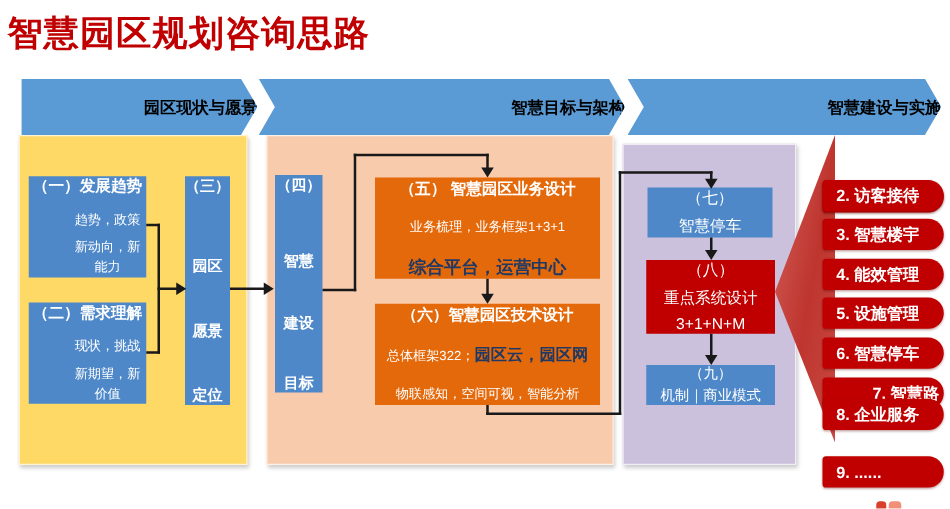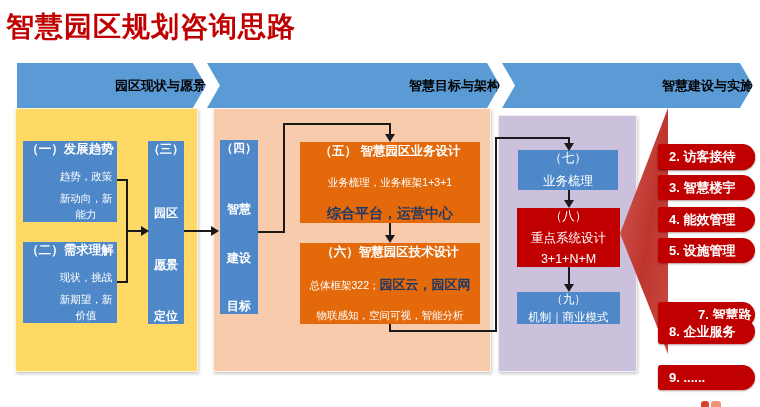--- a/index.html
+++ b/index.html
@@ -117,21 +117,21 @@
     <div class="navy-big">综合平台，运营中心</div>
   </div>
   <div class="bx orange b6">
     <div class="ob-t">（六）智慧园区技术设计</div>
     <div class="ob-s"><span>总体框架322；</span><span class="navy-inline">园区云，园区网</span></div>
     <div class="ob-s">物联感知，空间可视，智能分析</div>
   </div>
 
   <div class="bx blue b7">
     <div>（七）</div>
-    <div>业务梳理</div>
+    <div>智慧停车</div>
   </div>
   <div class="bx redbox b8">
     <div>（八）</div>
     <div>重点系统设计</div>
     <div>3+1+N+M</div>
   </div>
   <div class="bx blue b9">
     <div>（九）</div>
     <div>机制｜商业模式</div>
   </div>
@@ -166,20 +166,21 @@
   <div class="ln" style="left:568px;top:267px;width:2px;height:19px;"></div>
   <div class="ah-d" style="left:564px;top:284px;"></div>
 
   <div class="funnel"></div>
 
   <div class="rlist-item" style="top:112px;margin-top:33px;"><span>1. 智慧安防</span></div>
   <div class="rlist-item" style="top:144px;"><span>2. 访客接待</span></div>
   <div class="rlist-item" style="top:175px;"><span>3. 智慧楼宇</span></div>
   <div class="rlist-item" style="top:207px;"><span>4. 能效管理</span></div>
   <div class="rlist-item" style="top:238px;"><span>5. 设施管理</span></div>
+  <div class="rlist-item" style="top:270px;"><span>6. 智慧停车</span></div>
   <div class="rlist-item" style="top:302px;padding-left:40px;"><span>7. 智慧路灯</span></div>
   <div class="rlist-item" style="top:319px;"><span>8. 企业服务</span></div>
   <div class="rlist-item" style="top:365px;"><span>9. ......</span></div>
 
   <div class="logo-mark">
     <div class="logo-dot a"></div>
     <div class="logo-dot b"></div>
   </div>
 
 </div>

